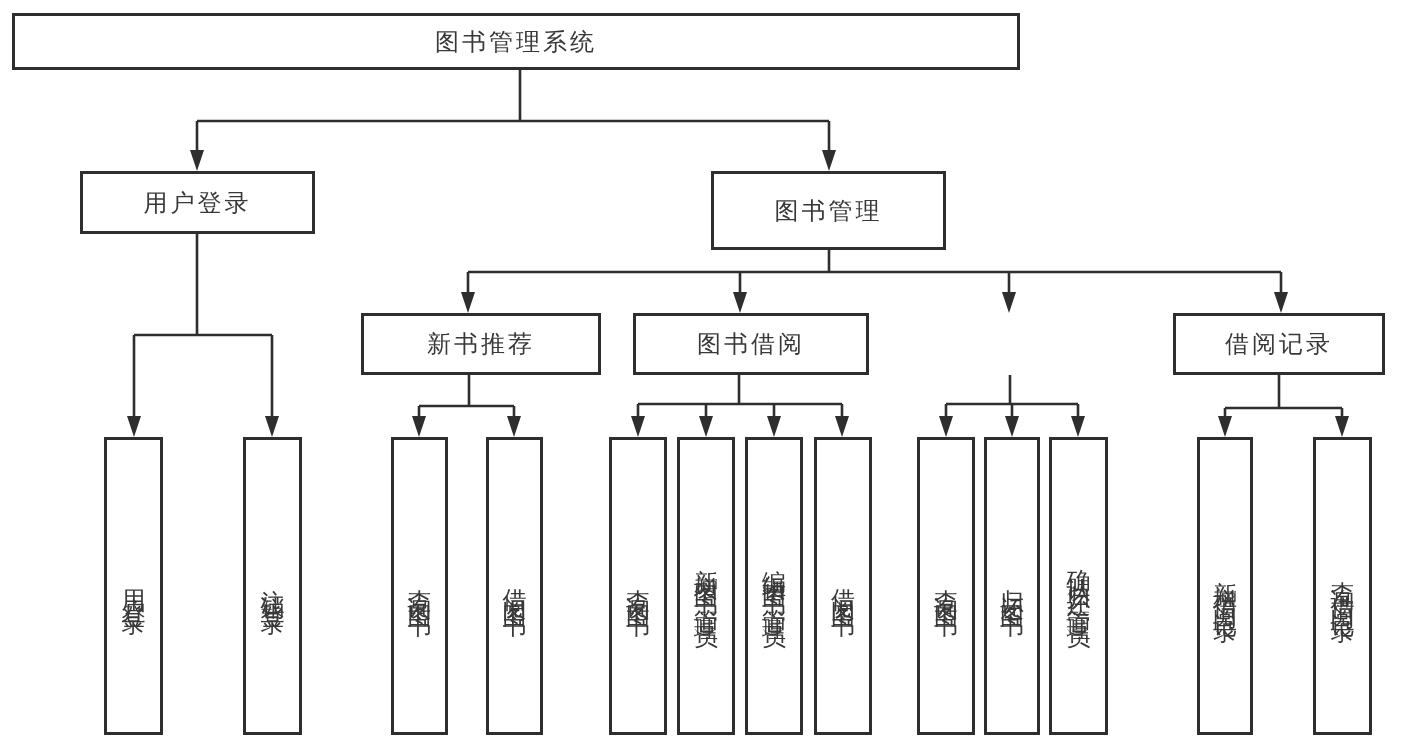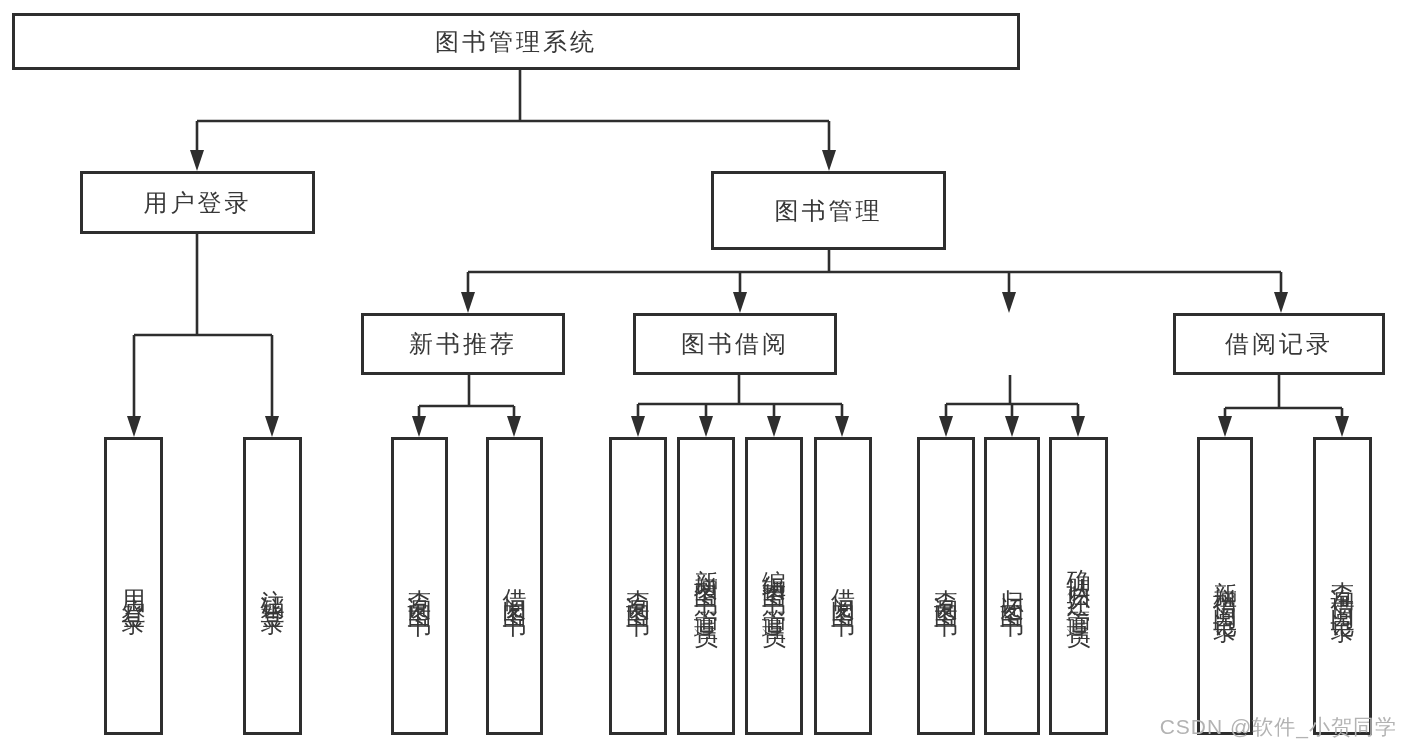--- a/index.html
+++ b/index.html
@@ -117,24 +117,24 @@
     <span>图书管理系统</span>
   </div>
 
   <div class="node hnode" style="left:80px; top:171px; width:235px; height:63px">
     <span>用户登录</span>
   </div>
   <div class="node hnode" style="left:711px; top:171px; width:235px; height:79px">
     <span>图书管理</span>
   </div>
 
-  <div class="node hnode" style="left:361px; top:313px; width:204px; height:62px">
+  <div class="node hnode" style="left:361px; top:313px; width:240px; height:62px">
     <span>新书推荐</span>
   </div>
-  <div class="node hnode" style="left:633px; top:313px; width:204px; height:62px">
+  <div class="node hnode" style="left:633px; top:313px; width:236px; height:62px">
     <span>图书借阅</span>
   </div>
   <div class="node hnode" style="left:1173px; top:313px; width:212px; height:62px">
     <span>借阅记录</span>
   </div>
 
   <div class="node vnode" style="left:104px; width:59px">
     <span>用户登录</span>
   </div>
   <div class="node vnode" style="left:243px; width:59px">
@@ -167,15 +167,14 @@
   <div class="node vnode" style="left:1049px; width:59px">
     <span>确认归还（管理员）</span>
   </div>
   <div class="node vnode" style="left:1197px; width:56px">
     <span>新增借阅记录</span>
   </div>
   <div class="node vnode" style="left:1313px; width:59px">
     <span>查询借阅记录</span>
   </div>
 
-  <div class="watermark">CSDN @软件_小贺同学</div>
 
 </div>
 
 </body></html>

